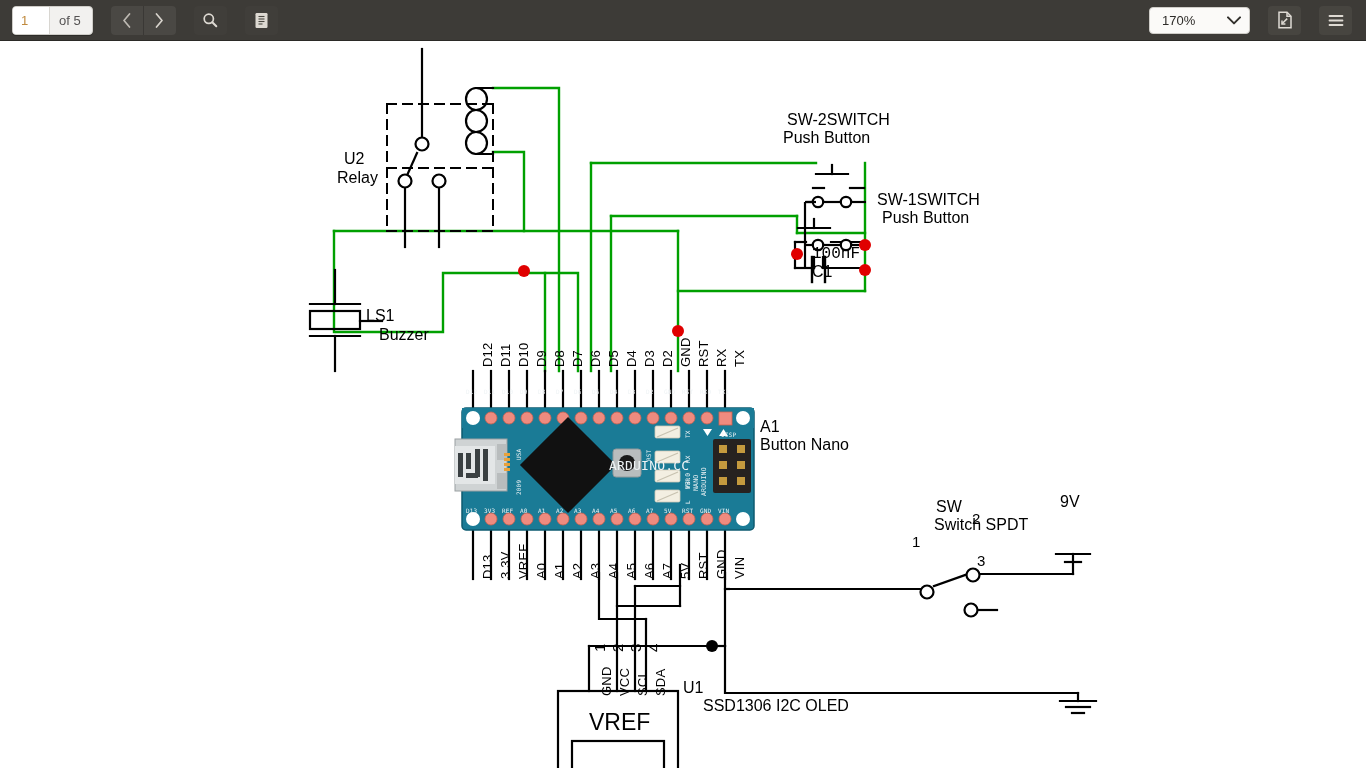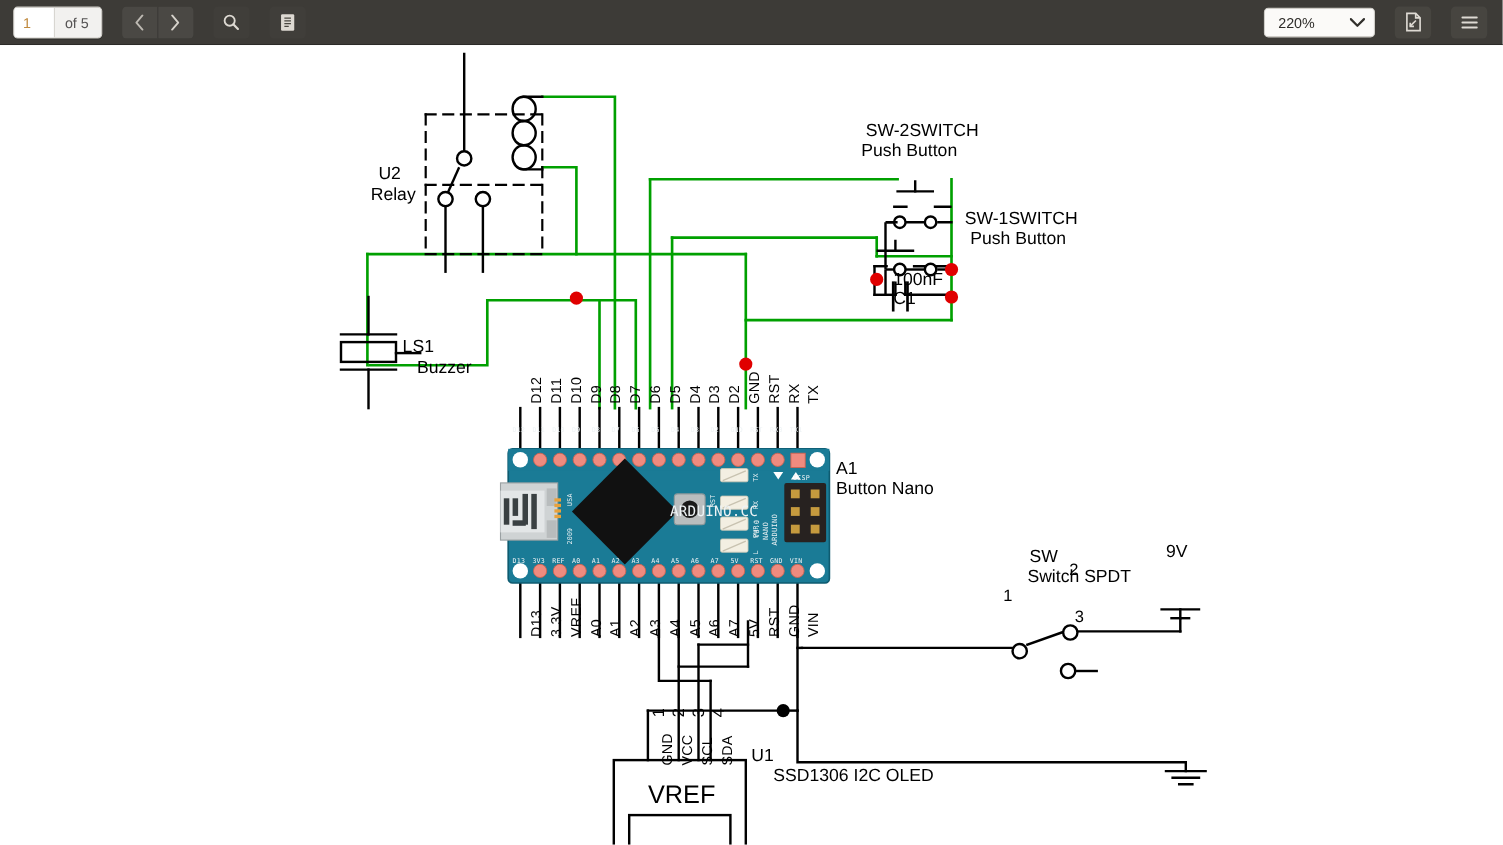--- a/index.html
+++ b/index.html
@@ -197,21 +197,21 @@
           <line x1="4.5" y1="7" x2="10.5" y2="7"></line>
           <line x1="4.5" y1="9.5" x2="10.5" y2="9.5"></line>
           <line x1="4.5" y1="12" x2="8.5" y2="12"></line>
         </g>
       </svg>
     </div>
   </div>
 
   <div class="tb-right">
     <div class="zoombox">
-      <span class="zval">220%</span>
+      <span class="zval">170%</span>
       <span class="zchev">
         <svg width="14" height="9" viewBox="0 0 14 9">
           <path d="M1 1.4 L7 7.4 L13 1.4" fill="none" stroke="#32302c" stroke-width="2" stroke-linecap="round" stroke-linejoin="round"></path>
         </svg>
       </span>
     </div>
 
     <div class="tbbtn">
       <svg width="16" height="18" viewBox="0 0 16 18">
         <path d="M2 1.2 H10 L14 5.2 V16.8 H2 Z" fill="none" stroke="#dedad3" stroke-width="1.5"></path>
@@ -516,21 +516,21 @@
 
 <div class="lbl" style="left:366px; top:266px;">LS1</div>
 <div class="lbl" style="left:366px; top:285px;margin-left:13px;">Buzzer</div>
 
 <div class="lbl" style="left:787px; top:70px;">SW-2SWITCH</div>
 <div class="lbl" style="left:783px; top:88px;">Push Button</div>
 
 <div class="lbl" style="left:877px; top:150px;">SW-1SWITCH</div>
 <div class="lbl" style="left:882px; top:168px;">Push Button</div>
 
-<div class="lbl" style="left:812px; top:205px;">100nF</div>
+<div class="lbl" style="left:812px; top:205px;font-family:Liberation Mono, monospace;">100nF</div>
 <div class="lbl" style="left:812px; top:222px;">C1</div>
 
 <div class="lbl" style="left:760px; top:377px;">A1</div>
 <div class="lbl" style="left:760px; top:395px;">Button Nano</div>
 
 <div class="lbl" style="left:936px; top:457px;">SW</div>
 <div class="lbl" style="left:934px; top:475px;">Switch SPDT</div>
 <div class="lbl pinnum" style="left:912px; top:492px;">1</div>
 <div class="lbl pinnum" style="left:972px; top:469px;">2</div>
 <div class="lbl pinnum" style="left:977px; top:511px;">3</div>

